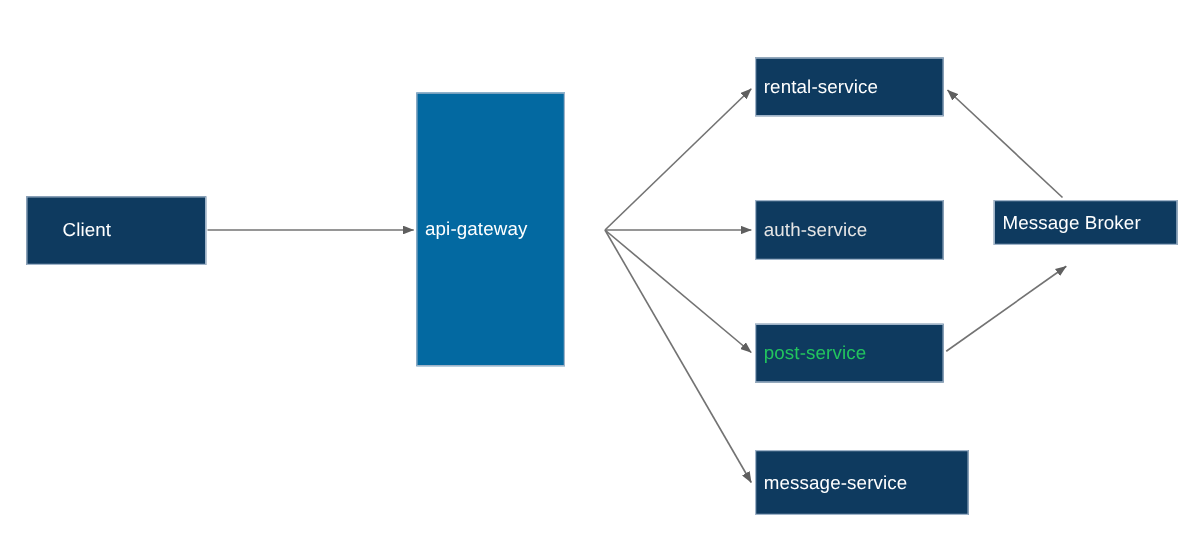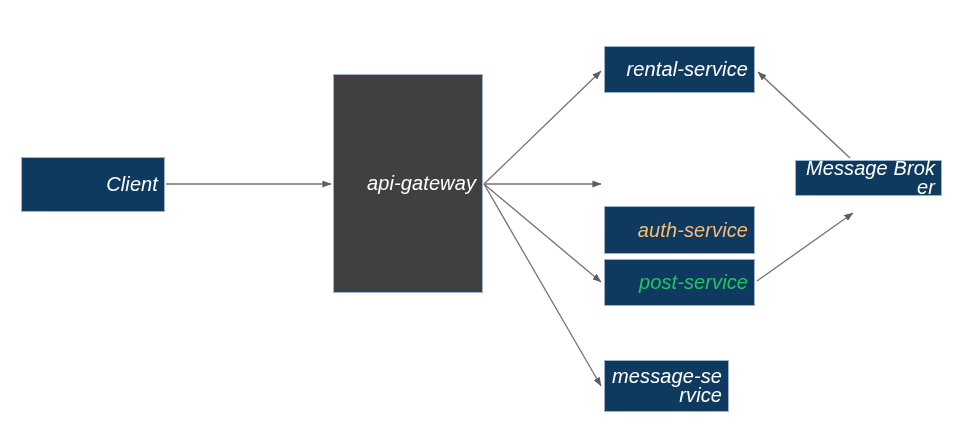--- a/index.html
+++ b/index.html
@@ -19,28 +19,27 @@
   }
   .node {
     position: absolute;
     box-sizing: border-box;
     background: #0e3a5f;
     border: 1px solid #9fb3c8;
     color: #ffffff;
     display: flex;
     align-items: center;
     justify-content: center;
-    text-align: right;
-    font-size: 20px;
+    text-align: left;
+    font-size: 15px;
     line-height: 19px;
     letter-spacing: 0.1px;
     word-break: break-all;
     padding: 0 6px;
     z-index: 2;
-    font-style: italic;
   }
   .node-label {
     display: block;
     width: 100%;
   }
   svg#edges {
     position: absolute;
     left: 0;
     top: 0;
     width: 962px;
@@ -73,37 +72,37 @@
         <line x1="484" y1="184" x2="601" y2="386" class="edge-line" stroke="#737373" marker-end="url(#arrowhead)"></line>
         <line x1="850" y1="158" x2="758" y2="72" class="edge-line" stroke="#737373" marker-end="url(#arrowhead)"></line>
         <line x1="757" y1="281" x2="853" y2="213" class="edge-line" stroke="#737373" marker-end="url(#arrowhead)"></line>
       </g>
   </svg>
 
   <div class="node" style="left: 21px; top: 157px; width: 144px; height: 55px; background: rgb(14, 58, 95); border-color: rgb(159, 179, 200); color: rgb(255, 255, 255); padding-left: 28px;">
     <span class="node-label">Client</span>
   </div>
 
-  <div class="node" style="left: 333px; top: 74px; width: 150px; height: 219px; background: #404040; border-color: rgb(159, 179, 200); color: rgb(255, 255, 255);">
+  <div class="node" style="left: 333px; top: 74px; width: 119px; height: 219px; background: #0369a1; border-color: rgb(159, 179, 200); color: rgb(255, 255, 255);">
     <span class="node-label">api-gateway</span>
   </div>
 
   <div class="node" style="left: 604px; top: 46px; width: 151px; height: 47px; background: rgb(14, 58, 95); border-color: rgb(159, 179, 200); color: rgb(255, 255, 255);">
     <span class="node-label">rental-service</span>
   </div>
 
-  <div class="node" style="left: 604px; top: 160px; width: 151px; height: 48px; background: rgb(14, 58, 95); border-color: rgb(159, 179, 200); color: #fdba74; margin-top: 46px;">
+  <div class="node" style="left: 604px; top: 160px; width: 151px; height: 48px; background: rgb(14, 58, 95); border-color: rgb(159, 179, 200); color: #e5e5e5;">
     <span class="node-label">auth-service</span>
   </div>
 
   <div class="node" style="left: 604px; top: 259px; width: 151px; height: 47px; background: rgb(14, 58, 95); border-color: rgb(159, 179, 200); color: #22c55e;">
     <span class="node-label">post-service</span>
   </div>
 
-  <div class="node" style="left: 604px; top: 360px; width: 125px; height: 52px; background: rgb(14, 58, 95); border-color: rgb(159, 179, 200); color: rgb(255, 255, 255);">
+  <div class="node" style="left: 604px; top: 360px; width: 171px; height: 52px; background: rgb(14, 58, 95); border-color: rgb(159, 179, 200); color: rgb(255, 255, 255);">
     <span class="node-label">message-service</span>
   </div>
 
   <div class="node" style="left: 795px; top: 160px; width: 147px; height: 36px; background: rgb(14, 58, 95); border-color: rgb(159, 179, 200); color: rgb(255, 255, 255);">
     <span class="node-label">Message Broker</span>
   </div>
 
 </div>
 
 </body></html>

